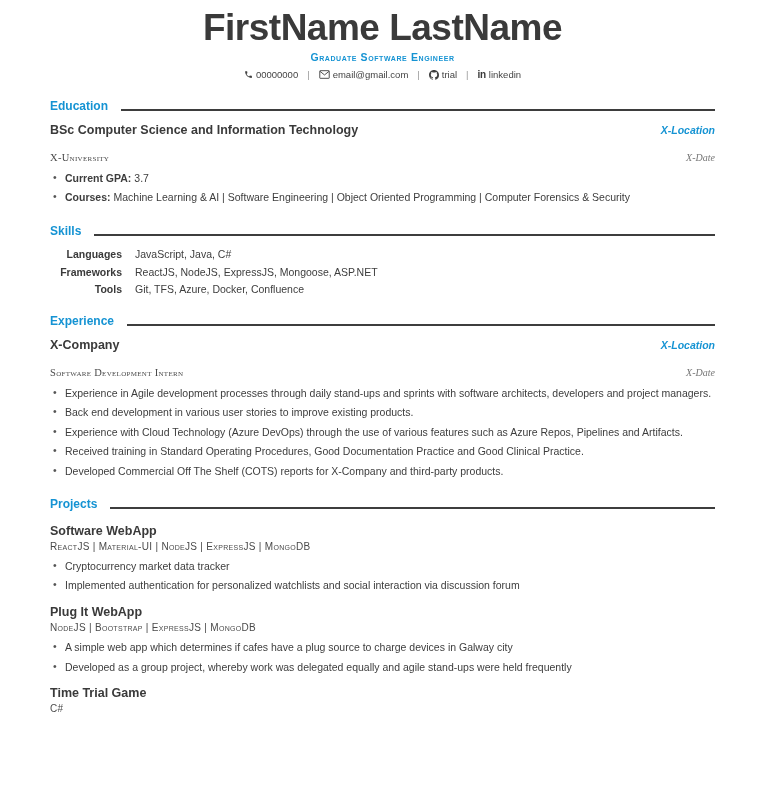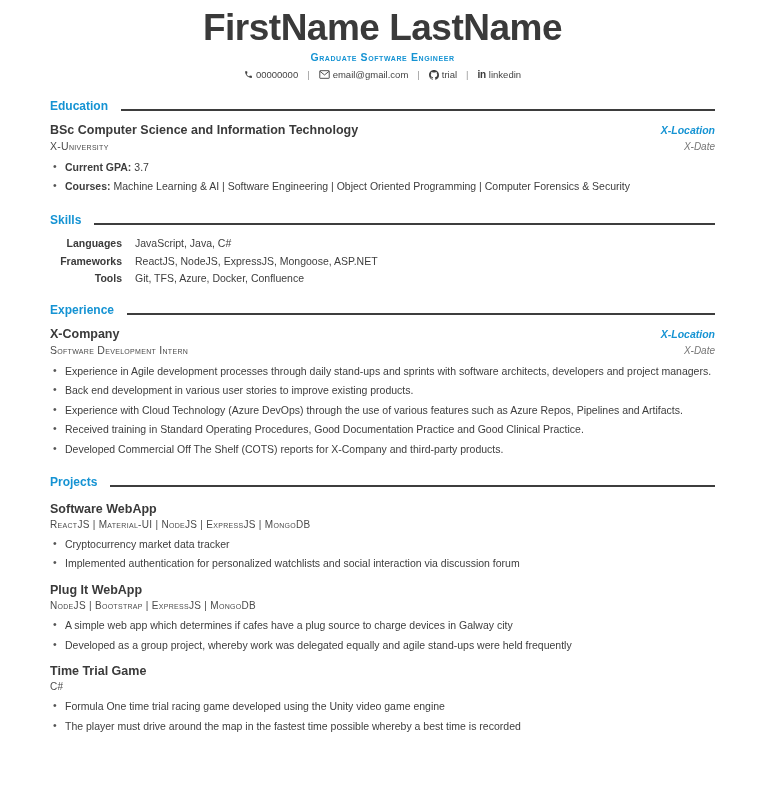--- a/index.html
+++ b/index.html
@@ -37,21 +37,21 @@
   .section-head { display: flex; align-items: center; gap: 13px; }
   .section-title {
     font-size: 12px; font-weight: 700; color: #1593d3; white-space: nowrap;
     line-height: 1.2;
   }
   .section-rule { flex: 1; height: 1.5px; background: #3d3d3d; margin-top: 7px; }
 
   .entry-row1 { display: flex; justify-content: space-between; align-items: baseline; margin-top: 9px; }
   .entry-title { font-size: 12.5px; font-weight: 700; color: #3a3a3a; }
   .entry-loc { font-size: 10.5px; font-weight: 700; font-style: italic; color: #1593d3; }
-  .entry-row2 { display: flex; justify-content: space-between; align-items: flex-end; margin-top: 3px; }
+  .entry-row2 { display: flex; justify-content: space-between; align-items: flex-end; margin-top: 15px; font-family: Liberation Serif, serif; }
   .entry-sub { font-size: 10.5px; font-variant: small-caps; letter-spacing: 0.3px; color: #4a4a4a; }
   .entry-date { font-size: 10px; font-style: italic; color: #767676; }
 
   ul.bullets { list-style: none; margin: 8px 0 0 0; padding: 0; }
   .bullets li {
     position: relative; padding-left: 15px;
     font-size: 10.5px; line-height: 1.42; margin-bottom: 4.5px; color: #3d3d3d;
   }
   .bullets li::before { content: "•"; position: absolute; left: 3px; top: -1px; color: #555; }
   .b-label { font-weight: 700; margin-right: 3px; text-align: center; }
@@ -207,20 +207,16 @@
       <div class="project-stack">NodeJS | Bootstrap | ExpressJS | MongoDB</div>
       <ul class="bullets">
         <li>A simple web app which determines if cafes have a plug source to charge devices in Galway city</li>
         <li>Developed as a group project, whereby work was delegated equally and agile stand-ups were held frequently</li>
       </ul>
     </div>
 
     <div class="project">
       <div class="project-name">Time Trial Game</div>
       <div class="project-stack">C#</div>
-      <ul class="bullets">
-        <li>Formula One time trial racing game developed using the Unity video game engine</li>
-        <li>The player must drive around the map in the fastest time possible whereby a best time is recorded</li>
-      </ul>
     </div>
   </div>
 
 </div>
 
 </body></html>

